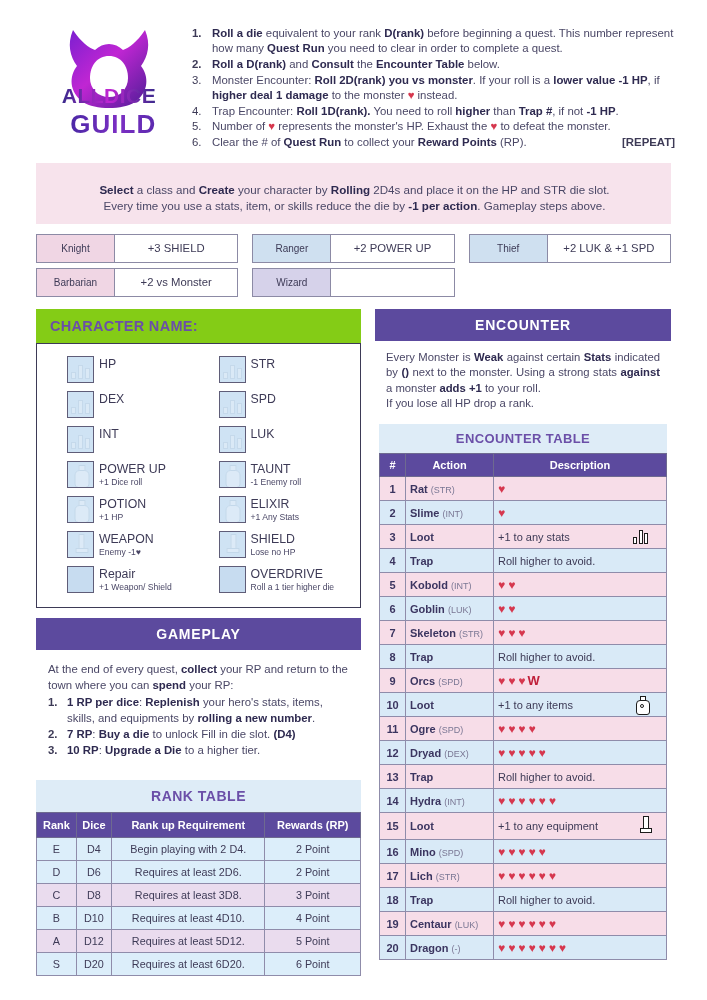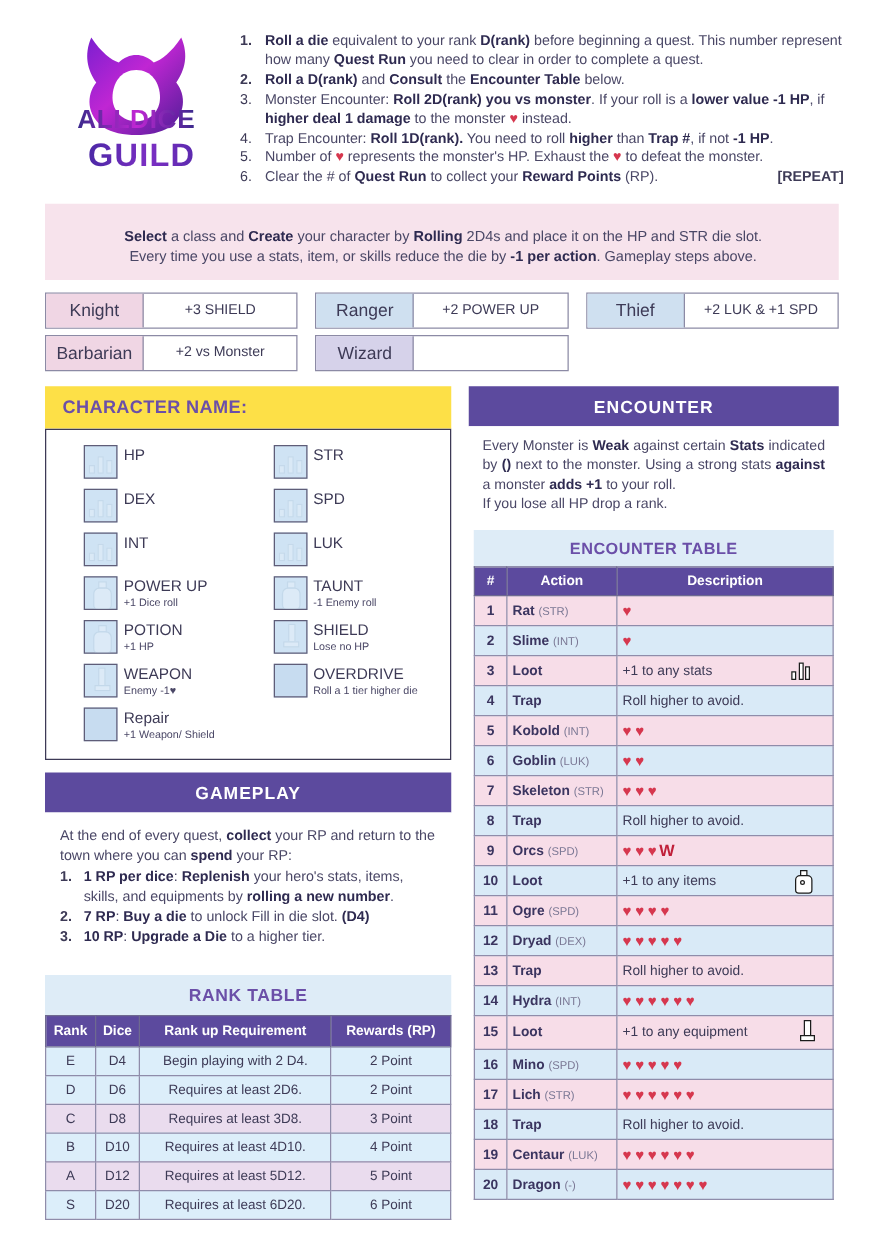--- a/index.html
+++ b/index.html
@@ -39,33 +39,33 @@
   .banner { margin: 6px 36px 0 36px; background: #f7e3ec; padding: 19px 14px 9px 16px;
     text-align: center; }
   .banner p { font-size: 11.6px; line-height: 16.5px; color: #4a4766; }
   .banner b { color: #2e2a50; }
 
   
   .classes { margin: 10px 36px 0 36px; display: flex; gap: 14px; }
   .class-col { flex: 1; display: flex; flex-direction: column; gap: 5px; }
   .class-row { display: flex; border: 1px solid #8c8aa5; height: 29px; background: #fff; }
   .class-name { flex: 0 0 78px; display: flex; align-items: center; justify-content: center;
-    font-size: 14px; color: #3d3a56; border-right: 1px solid #8c8aa5; }
+    font-size: 10px; color: #3d3a56; border-right: 1px solid #8c8aa5; }
   .class-name.pink { background: #f0d6e4; }
   .class-name.blue { background: #cfe0f0; }
   .class-name.purple { background: #d6d2ea; }
   .class-bonus { flex: 1; display: flex; align-items: center; justify-content: center;
     font-size: 11.3px; color: #3d3a56; }
 
   
   .main { display: flex; gap: 14px; margin: 12px 36px 0 36px; }
   .col-left { flex: 0 0 325px; }
   .col-right { flex: 1; }
 
-  .sect-head-blue { background: #fde047; padding: 9px 14px; }
+  .sect-head-blue { background: #84cc16; padding: 9px 14px; }
   .sect-head-blue h2 { font-size: 14.5px; font-weight: bold; color: #6b4fa8; letter-spacing: .3px; }
   .sect-head-purple { background: #5c4a9e; padding: 8px 10px; text-align: center; }
   .sect-head-purple h2 { font-size: 14px; font-weight: bold; color: #fff; letter-spacing: .8px; }
 
   
   .char-box { border: 1px solid #3d3a56; background: #fff; padding: 12px 10px 10px 10px; }
   .slot-grid { display: flex; }
   .slot-col { flex: 1; display: flex; flex-direction: column; gap: 4px; padding-left: 20px; }
   .slot { display: flex; align-items: flex-start; gap: 5px; height: 31px; }
   .slot-die { width: 27px; height: 27px; flex: 0 0 27px; background: #cfe3f4;
@@ -367,20 +367,29 @@
       <span class="slot-die">
                   <span class="ic-potion"></span>
                 </span>
       <span class="slot-txt" style="display: flex; flex-direction: column;">
         <span class="slot-title">TAUNT</span>
         <span class="slot-sub">-1 Enemy roll</span>
       </span>
     </div>
               <div class="slot slot-big">
       <span class="slot-die">
+                  <span class="ic-potion"></span>
+                </span>
+      <span class="slot-txt" style="display: flex; flex-direction: column;">
+        <span class="slot-title">ELIXIR</span>
+        <span class="slot-sub">+1 Any Stats</span>
+      </span>
+    </div>
+              <div class="slot slot-big">
+      <span class="slot-die">
                   <span class="ic-sword"></span>
                 </span>
       <span class="slot-txt" style="display: flex; flex-direction: column;">
         <span class="slot-title">SHIELD</span>
         <span class="slot-sub">Lose no HP</span>
       </span>
     </div>
               <div class="slot slot-big">
       <span class="slot-die plain"></span>
       <span class="slot-txt" style="display: flex; flex-direction: column;">

